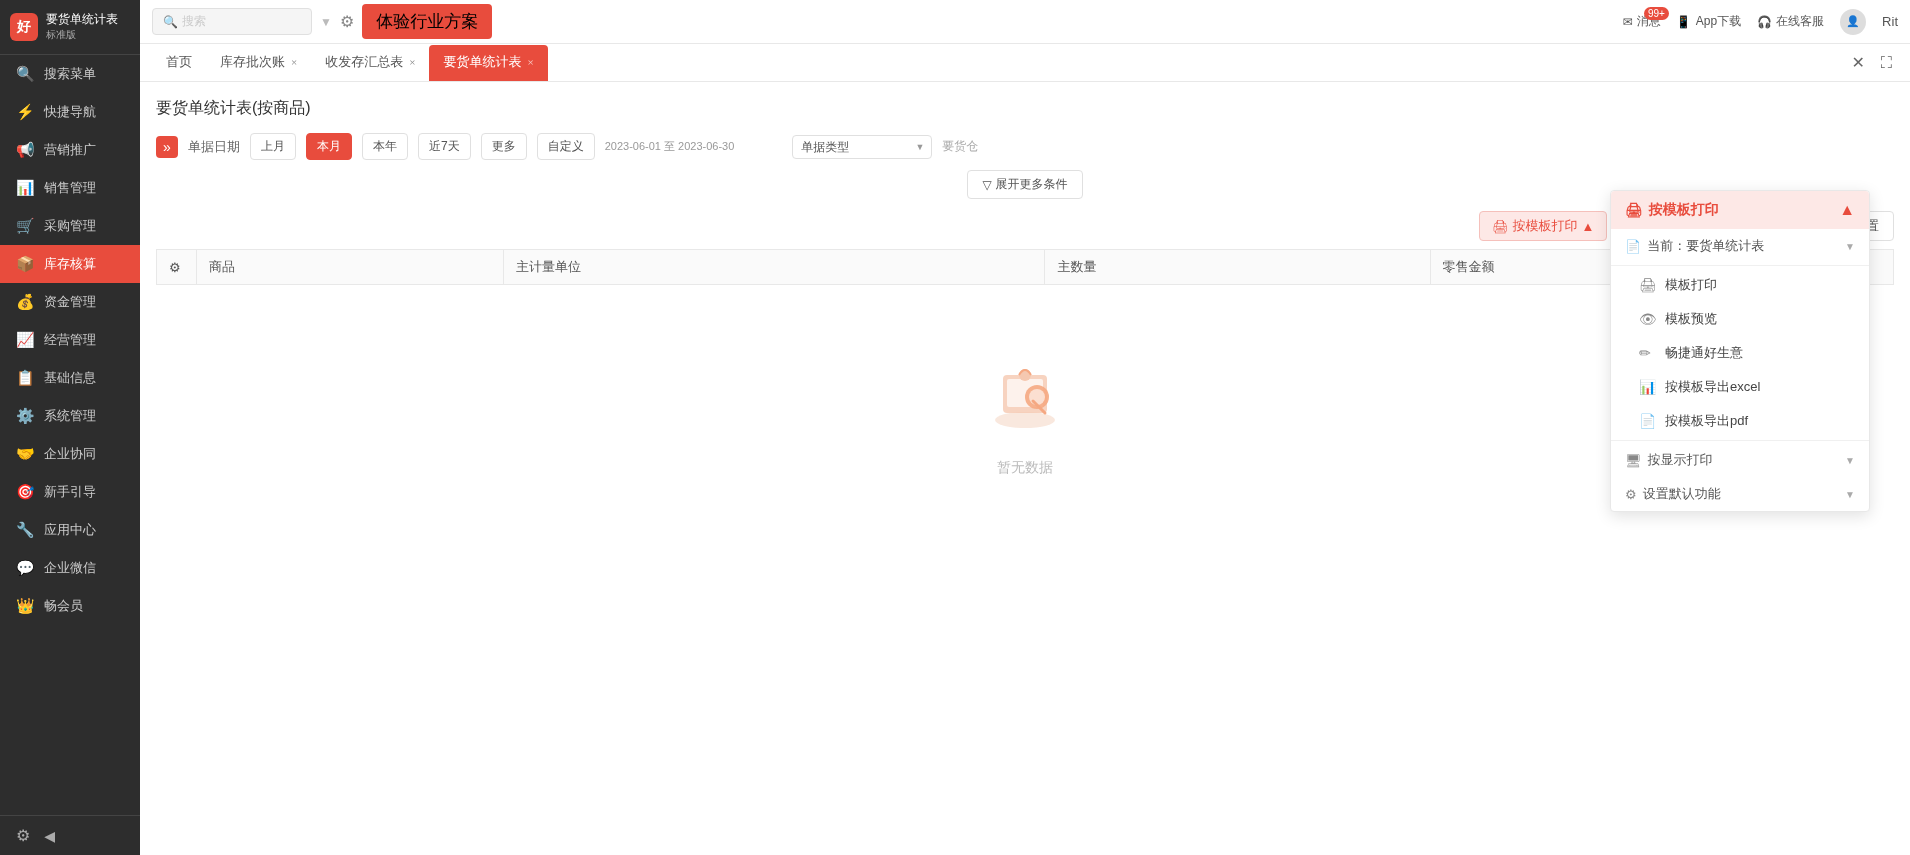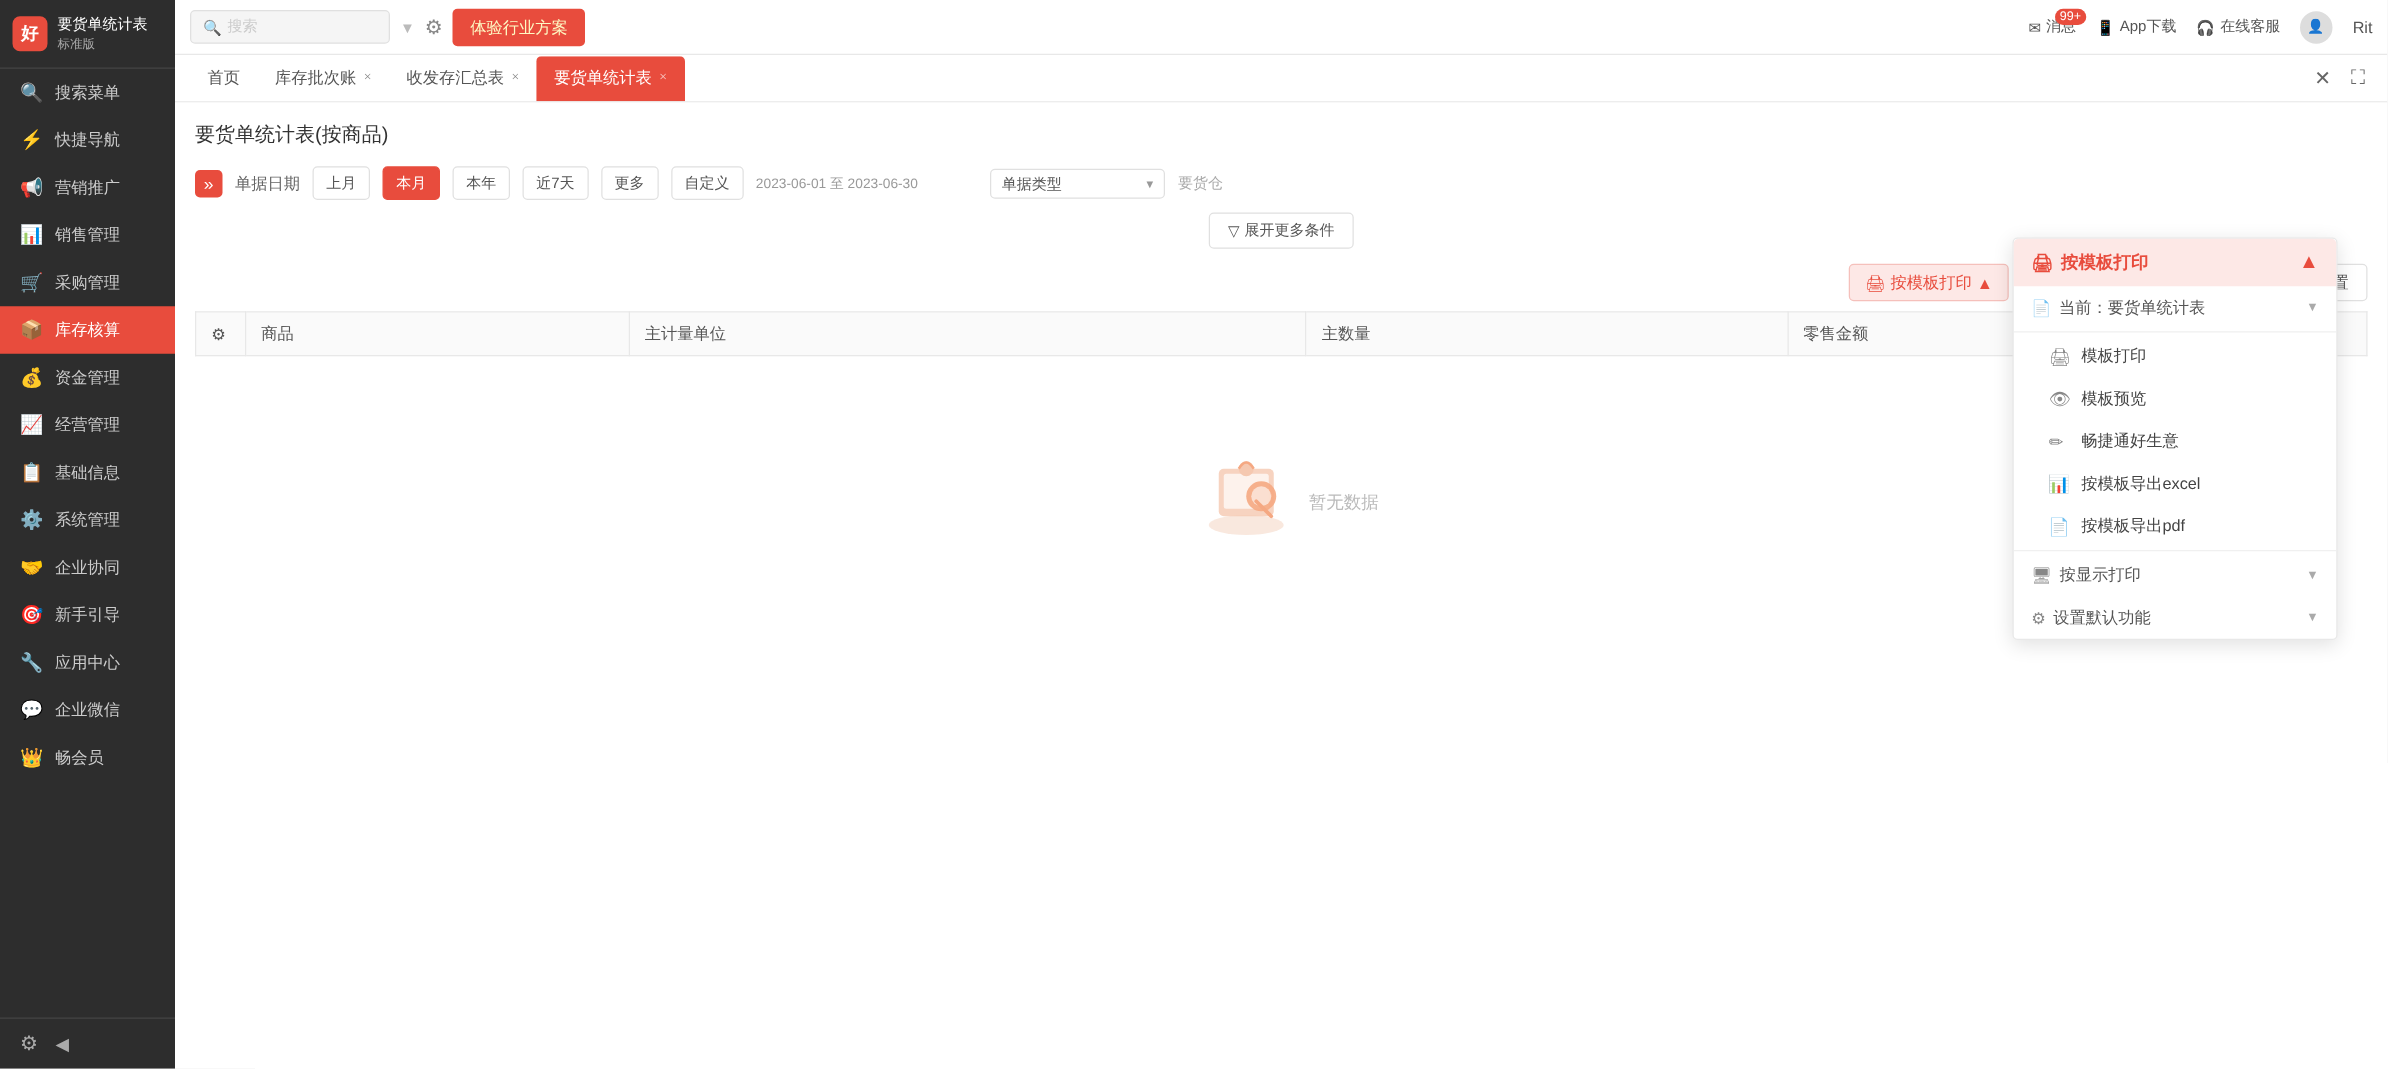--- a/index.html
+++ b/index.html
@@ -76,25 +76,25 @@
       border-radius: 4px;
       padding: 4px 10px;
       width: 160px;
       font-size: 12px;
       color: #999;
       display: flex; align-items: center;
     }
     .topbar-spacer { flex: 1; }
     .topbar-industry-btn {
       background: #e84c3d;
-      color: #fef9c3;
+      color: #000000;
       border: none;
       border-radius: 4px;
       padding: 6px 14px;
-      font-size: 13px;
+      font-size: 17px;
       cursor: pointer;
     }
     .topbar-icon-group {
       display: flex; align-items: center; gap: 16px;
       margin-left: auto;
     }
     .topbar-icon-item {
       display: flex; align-items: center; gap: 4px;
       color: #555; font-size: 12px; cursor: pointer;
       position: relative;
@@ -252,21 +252,21 @@
       border: 1px solid #e8e8e8;
       padding: 8px 12px;
       color: #555;
       font-weight: normal;
       text-align: left;
     }
 
     
     .empty-state {
       display: flex;
-      flex-direction: row;
+      flex-direction: column;
       align-items: center;
       justify-content: center;
       padding: 60px 0;
       color: #bbb;
       font-size: 14px;
     }
     .empty-icon {
       width: 100px; height: 100px;
       margin-bottom: 14px;
     }

